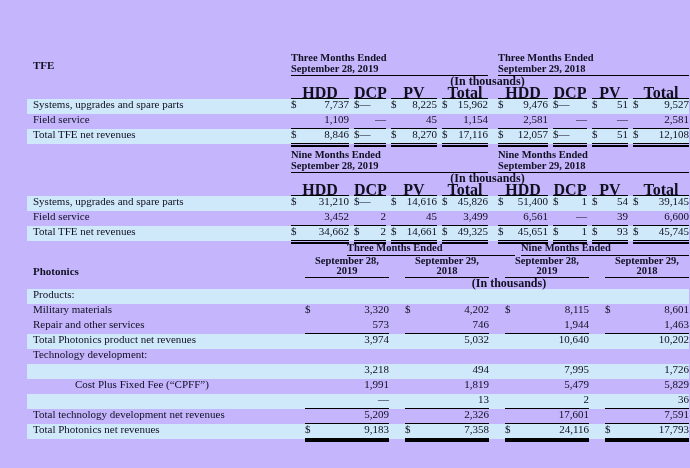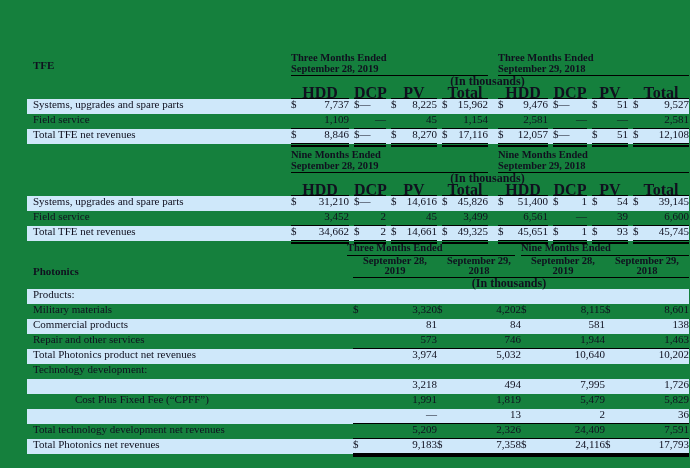--- a/index.html
+++ b/index.html
@@ -1,20 +1,20 @@
 <!DOCTYPE html>
 <html><head>
 <meta charset="utf-8">
 <style>
   * { box-sizing: border-box; margin: 0; padding: 0; }
   html,body { background:#ffffff; }
   .page {
     position: relative;
     width: 690px; height: 468px;
-    background: #15803d;
+    background: #c4b5fd;
     color: #10101f;
     font-family: "Liberation Serif", serif;
     overflow: hidden;
   }
   .tbl { position: absolute; left: 27px; width: 662px; }
   #tfe-0 { top: 53px; }
   #tfe-1 { top: 150px; }
   #photonics { top: 243px; }
 
   .row { display: flex; align-items: stretch; }
@@ -30,21 +30,21 @@
   
   .tc0 { width: 58px; margin-left: 5px; }
   .tc1 { width: 32px; margin-left: 5px; }
   .tc2 { width: 46px; margin-left: 5px; }
   .tc3 { width: 46px; margin-left: 5px; }
   .tc4 { width: 50px; margin-left: 10px; }
   .tc5 { width: 34px; margin-left: 5px; }
   .tc6 { width: 36px; margin-left: 5px; }
   .tc7 { width: 56px; margin-left: 5px; }
   
-  .pc  { width: 84px; margin-left: 0; }
+  .pc  { width: 84px; margin-left: 16px; }
 
   .cell { display: flex; justify-content: space-between; white-space: nowrap; }
   .cell.joined { justify-content: flex-start; }
 
   .ghead {
     font-weight: bold;
     font-size: 10.5px; line-height: 10.5px;
     border-bottom: 1px solid #000; padding-bottom: 1px;
   }
   .gtfe1 { width: 197px; margin-left: 5px; }
@@ -389,39 +389,20 @@
         </div>
         <div class="cell pc">
           <span class="ds">$</span>
           <span class="vs">8,115</span>
         </div>
         <div class="cell pc">
           <span class="ds">$</span>
           <span class="vs">8,601</span>
         </div>
       </div>
-      <div class="row drow hl">
-        <div class="lbl">Commercial products</div>
-        <div class="cell pc">
-          <span class="ds"></span>
-          <span class="vs">81</span>
-        </div>
-        <div class="cell pc">
-          <span class="ds"></span>
-          <span class="vs">84</span>
-        </div>
-        <div class="cell pc">
-          <span class="ds"></span>
-          <span class="vs">581</span>
-        </div>
-        <div class="cell pc">
-          <span class="ds"></span>
-          <span class="vs">138</span>
-        </div>
-      </div>
       <div class="row drow">
         <div class="lbl">Repair and other services</div>
         <div class="cell pc rule-s">
           <span class="ds"></span>
           <span class="vs">573</span>
         </div>
         <div class="cell pc rule-s">
           <span class="ds"></span>
           <span class="vs">746</span>
         </div>
@@ -516,21 +497,21 @@
         <div class="cell pc rule-s">
           <span class="ds"></span>
           <span class="vs">5,209</span>
         </div>
         <div class="cell pc rule-s">
           <span class="ds"></span>
           <span class="vs">2,326</span>
         </div>
         <div class="cell pc rule-s">
           <span class="ds"></span>
-          <span class="vs">24,409</span>
+          <span class="vs">17,601</span>
         </div>
         <div class="cell pc rule-s">
           <span class="ds"></span>
           <span class="vs">7,591</span>
         </div>
       </div>
       <div class="row drow hl">
         <div class="lbl">Total Photonics net revenues</div>
         <div class="cell pc rule-d">
           <span class="ds">$</span>

